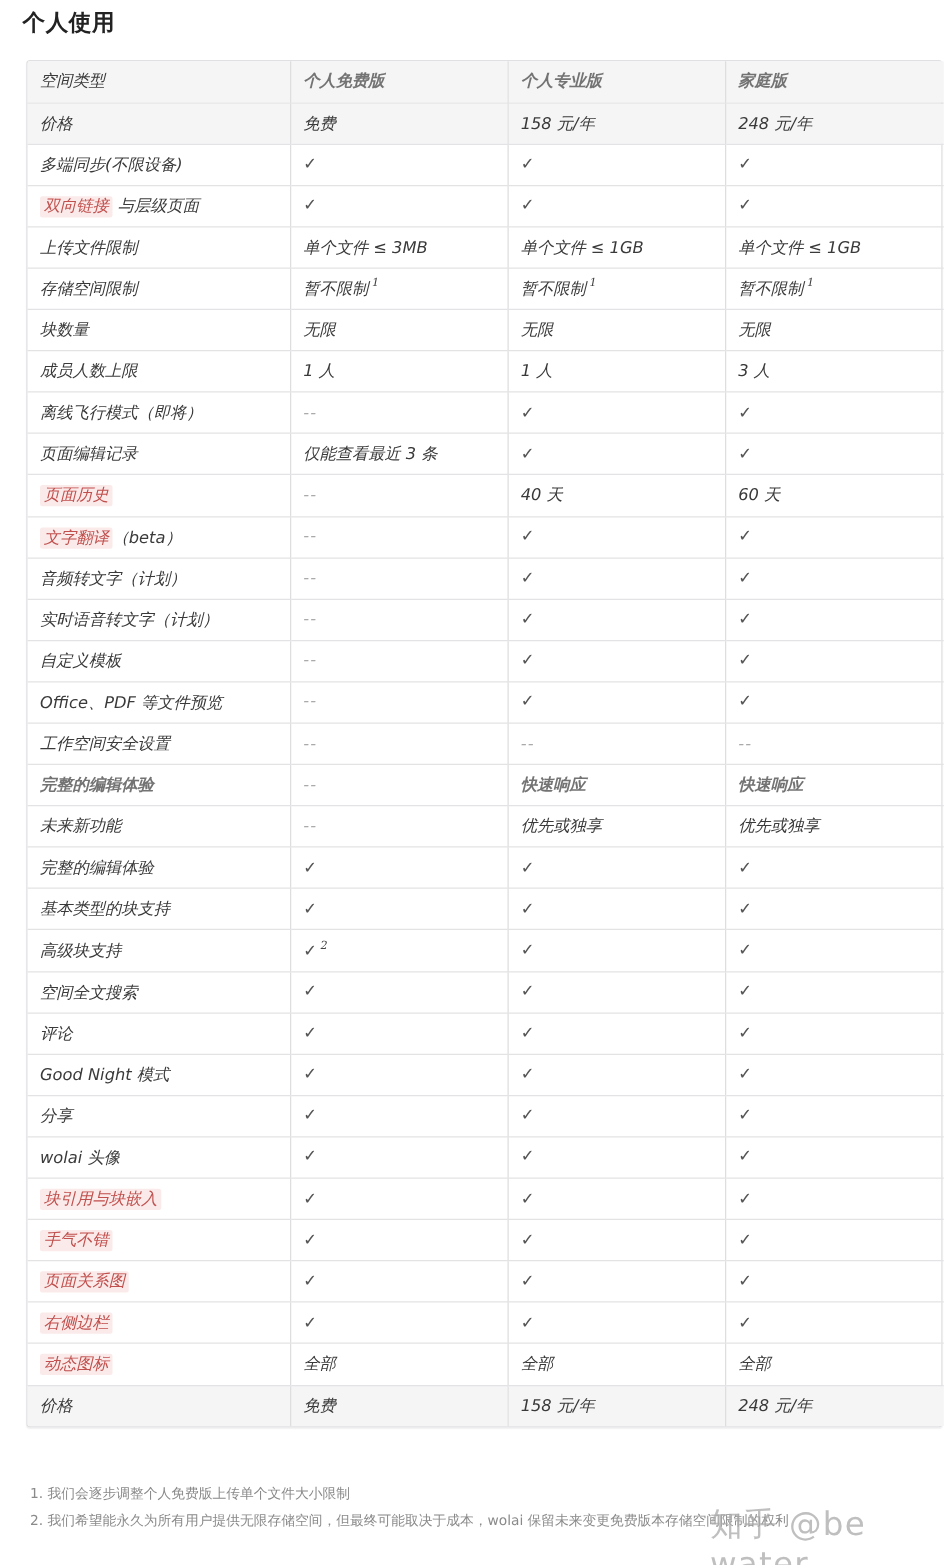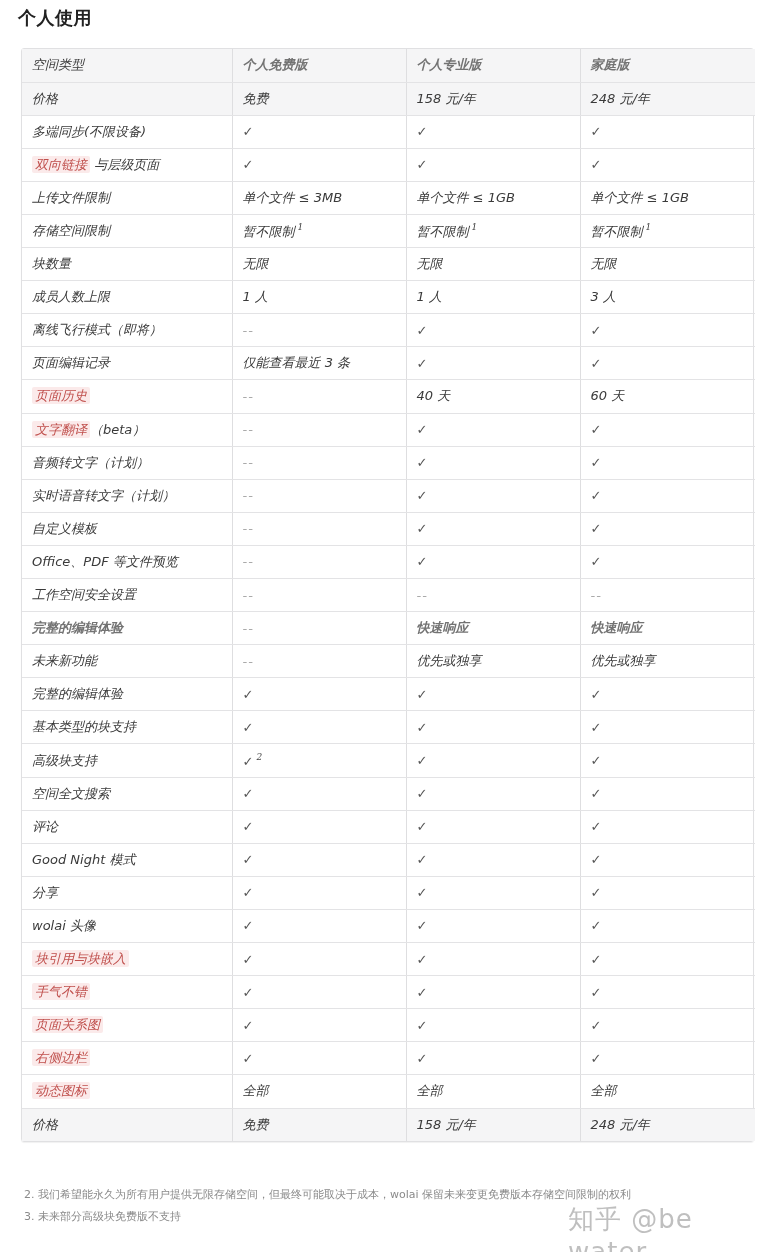--- a/index.html
+++ b/index.html
@@ -231,17 +231,17 @@
           <td><span>价格</span></td>
           <td><span>免费</span></td>
           <td><span>158 元/年</span></td>
           <td><span>248 元/年</span></td>
         </tr>
       </tbody>
   </table>
 </div>
 
 <div class="footnotes">
+  <div>1. 我们会逐步调整个人免费版上传单个文件大小限制</div>
   <div>2. 我们希望能永久为所有用户提供无限存储空间，但最终可能取决于成本，wolai 保留未来变更免费版本存储空间限制的权利</div>
-  <div>3. 未来部分高级块免费版不支持</div>
 </div>
 
 <div class="watermark">知乎 @be water</div>
 
 </body></html>

